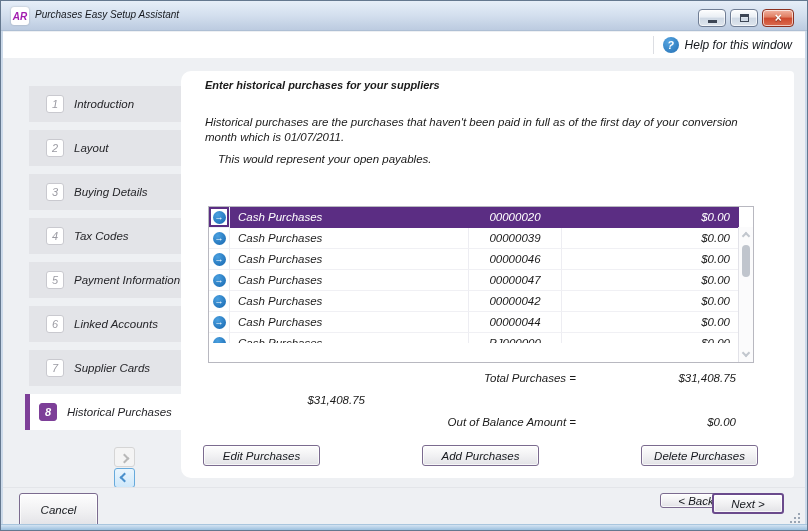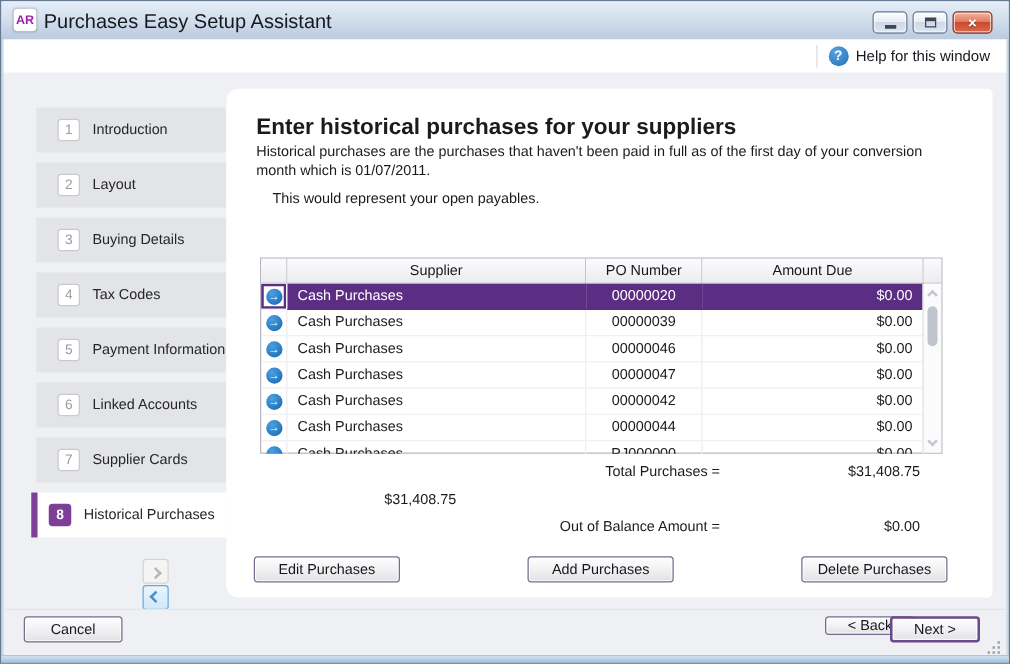--- a/index.html
+++ b/index.html
@@ -3,35 +3,36 @@
 <meta charset="utf-8">
 <style>
   * { margin:0; padding:0; box-sizing:border-box; }
   html,body { background:#555; }
   body { font-family:"Liberation Sans", sans-serif; color:#1b1b1b; }
 
   .window {
     position:relative; width:808px; height:531px; margin:0 auto;
     background:#eef0f3; border:1px solid #64788f; overflow:hidden;
     box-shadow: inset 2px 0 0 #ccdaea, inset -2px 0 0 #ccdaea;
+    font-style: italic;
   }
 
   
   .titlebar {
     position:absolute; left:0; top:0; right:0; height:30px;
     background:linear-gradient(180deg,#e6eef8 0%,#d3dfee 50%,#bccbe0 100%);
     border-bottom:1px solid #aebfd4;
   }
   .logo-badge {
     position:absolute; left:10px; top:6px; width:18px; height:18px;
     background:#fff; border-radius:3px; display:flex; align-items:center; justify-content:center;
     font-size:10px; font-weight:bold; color:#a21caf; letter-spacing:0;
     box-shadow:0 0 2px rgba(0,0,0,.25);
   }
-  .title-text { position:absolute; left:34px; top:8px; font-size:16px; color:#15181d; }
+  .title-text { position:absolute; left:34px; top:8px; font-size:10px; color:#15181d; }
   .win-controls { position:absolute; right:13px; top:8px; display:flex; gap:4px; }
   .wc-btn {
     width:28px; height:18px; border:1px solid #6f7d94; border-radius:4px;
     background:linear-gradient(180deg,#fdfefe,#e9eef4 45%,#ced8e4 50%,#dfe6ee);
     display:flex; align-items:center; justify-content:center;
     box-shadow:inset 0 0 0 1px rgba(255,255,255,.65);
   }
   .glyph-min { width:9px; height:3px; background:#3d4655; margin-top:7px; }
   .glyph-restore { width:9px; height:8px; border:1px solid #3d4655; border-top:3px solid #3d4655; background:transparent; }
   .wc-close {
@@ -79,21 +80,21 @@
   .step-down { top:467px; background:linear-gradient(180deg,#eaf5fd,#cfe8fa); border:1px solid #66aadc; }
   .chev { width:7px; height:7px; border-left:2px solid #b8b8b8; border-bottom:2px solid #b8b8b8; }
   .chev-up { transform:rotate(225deg); margin-top:3px; }
   .chev-down { transform:rotate(45deg); margin-top:-2px; border-color:#4a90cc; }
 
   
   .panel {
     position:absolute; left:180px; top:70px; width:613px; height:407px;
     background:#ffffff; border-radius:10px 4px 4px 10px;
   }
-  .heading { position:absolute; left:24px; top:20px; font-size:18px; font-weight:bold; }
+  .heading { position:absolute; left:24px; top:8px; font-size:11px; font-weight:bold; }
   .para1 { position:absolute; left:24px; top:44px; width:560px; font-size:11.5px; line-height:15px; }
   .para2 { position:absolute; left:24px; top:82px; width:560px; font-size:11.5px;margin-left:13px; }
 
   
   .dtable {
     position:absolute; left:27px; top:135px; width:546px; height:157px;
     border:1px solid #b8b8c0; background:#fff; font-size:11.5px;
   }
   .thead { display:flex; height:20px; }
   .th {
@@ -145,21 +146,21 @@
     background:linear-gradient(180deg,#fefefe,#f0f0f2 55%,#e2e2e6);
     font-family:"Liberation Sans", sans-serif; font-size:11.5px; color:#15181d;
     display:flex; align-items:center; justify-content:center;
     box-shadow:inset 0 0 0 1px rgba(255,255,255,.7);
   }
   .actions { position:absolute; left:22px; right:36px; top:374px; display:flex; justify-content:space-between; }
   .actions .btn { width:117px; height:21px; }
 
   
   .footer-line { position:absolute; left:2px; right:2px; top:486px; border-top:1px solid #e3e5e9; }
-  .btn-cancel { position:absolute; left:18px;  top:492px; width:79px; height:21px; }
+  .btn-cancel { position:absolute; left:18px;  top:492px; width:79px; height:34px; }
   .btn-back   { position:absolute; left:659px; top:492px; width:72px; height:15px; }
   .btn-next   { position:absolute; left:711px; top:492px; width:72px; height:21px; border:2px solid #6a4a8c; }
   .resize-grip { position:absolute; right:7px; top:512px; width:10px; height:10px; }
   .resize-grip i {
     position:absolute; width:2px; height:2px; background:#9aa5b3; display:block;
   }
   .g1 { right:0; bottom:0; } .g2 { right:4px; bottom:0; } .g3 { right:0; bottom:4px; }
   .g4 { right:8px; bottom:0; } .g5 { right:0; bottom:8px; } .g6 { right:4px; bottom:4px; }
 
   .bottom-strip {
@@ -237,27 +238,20 @@
   <div class="step-btn step-down">
       <span class="chev chev-down"></span>
     </div>
 
   <div class="panel">
     <div class="heading">Enter historical purchases for your suppliers</div>
     <div class="para1">Historical purchases are the purchases that haven't been paid in full as of the first day of your conversion month which is 01/07/2011.</div>
     <div class="para2">This would represent your open payables.</div>
 
     <div class="dtable">
-      <div class="thead">
-        <div class="th th-arrow"></div>
-        <div class="th th-supplier">Supplier</div>
-        <div class="th th-po">PO Number</div>
-        <div class="th th-amount">Amount Due</div>
-        <div class="th th-scroll"></div>
-      </div>
 
       <div class="trow selected">
         <div class="tc tc-arrow">
             <span class="arrow-ic">
               <span>→</span>
             </span>
           </div>
         <div class="tc tc-supplier">Cash Purchases</div>
         <div class="tc tc-po">00000020</div>
         <div class="tc tc-amount">$0.00</div>

